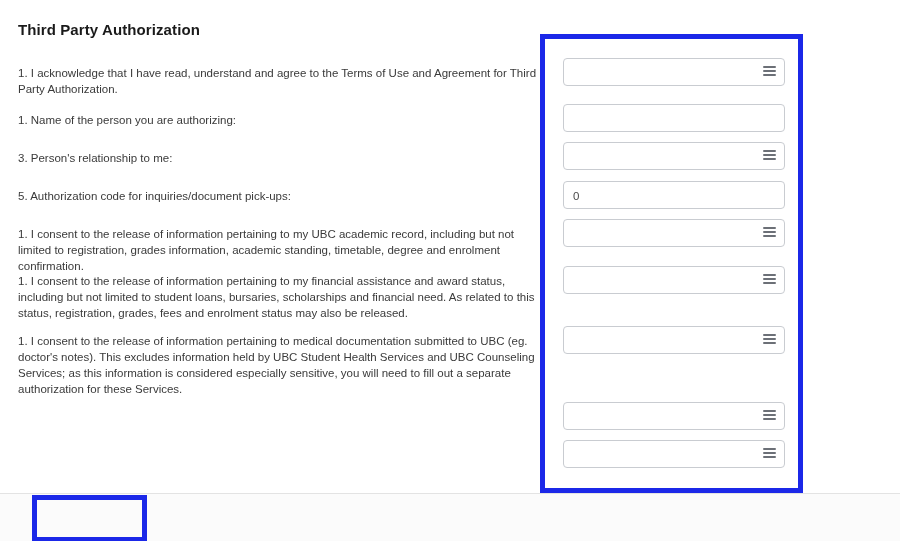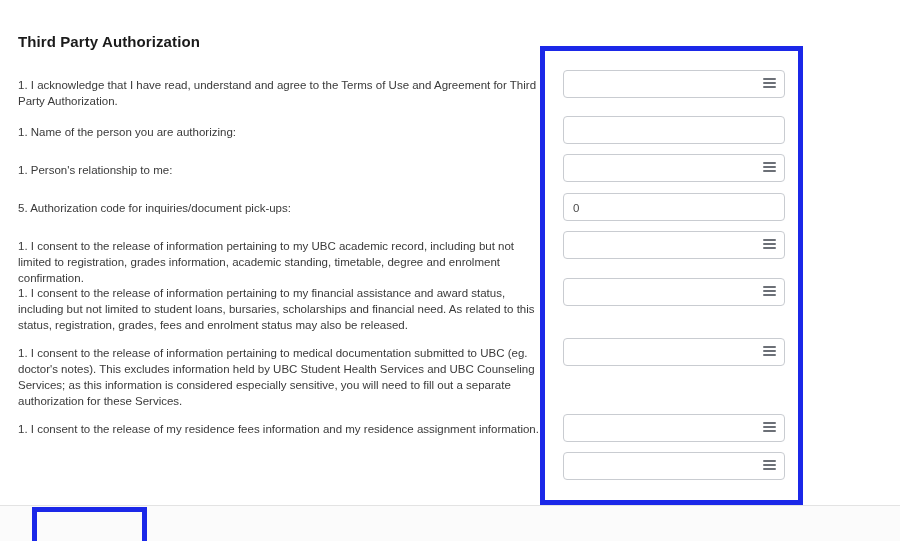--- a/index.html
+++ b/index.html
@@ -11,21 +11,21 @@
     height: 541px;
     background: #ffffff;
     font-family: "Liberation Sans", sans-serif;
     color: #2b2b2b;
     position: relative;
     overflow: hidden;
   }
 
   .page {
     position: absolute;
-    left: 0; top: 13px;
+    left: 0; top: 1px;
     width: 900px;
     height: 426px;
   }
 
   .title {
     position: absolute;
     left: 18px;
     top: 20px;
     font-size: 15px;
     font-weight: bold;
@@ -120,26 +120,25 @@
 </style>
 </head>
 <body>
 
 <div class="page">
 
   <div class="title">Third Party Authorization</div>
 
   <div class="q" style="top:64px">1. I acknowledge that I have read, understand and agree to the Terms of Use and Agreement for Third Party Authorization.</div>
   <div class="q" style="top:111px">1. Name of the person you are authorizing:</div>
-  <div class="q" style="top:149px">1. Person's relationship to me:</div>
+  <div class="q" style="top:149px">3. Person's relationship to me:</div>
   <div class="q" style="top:187px">5. Authorization code for inquiries/document pick-ups:</div>
   <div class="q" style="top:225px">1. I consent to the release of information pertaining to my UBC academic record, including but not limited to registration, grades information, academic standing, timetable, degree and enrolment confirmation.</div>
   <div class="q" style="top:272px">1. I consent to the release of information pertaining to my financial assistance and award status, including but not limited to student loans, bursaries, scholarships and financial need. As related to this status, registration, grades, fees and enrolment status may also be released.</div>
   <div class="q" style="top:332px">1. I consent to the release of information pertaining to medical documentation submitted to UBC (eg. doctor's notes). This excludes information held by UBC Student Health Services and UBC Counseling Services; as this information is considered especially sensitive, you will need to fill out a separate authorization for these Services.</div>
-  <div class="q" style="top:408px">1. I consent to the release of my residence fees information and my residence assignment information.</div>
 
   <div class="field" style="top:57px">
     <span class="val"></span>
     <span class="menu-icon">
         <i></i>
         <i></i>
         <i></i>
       </span>
   </div>
 

